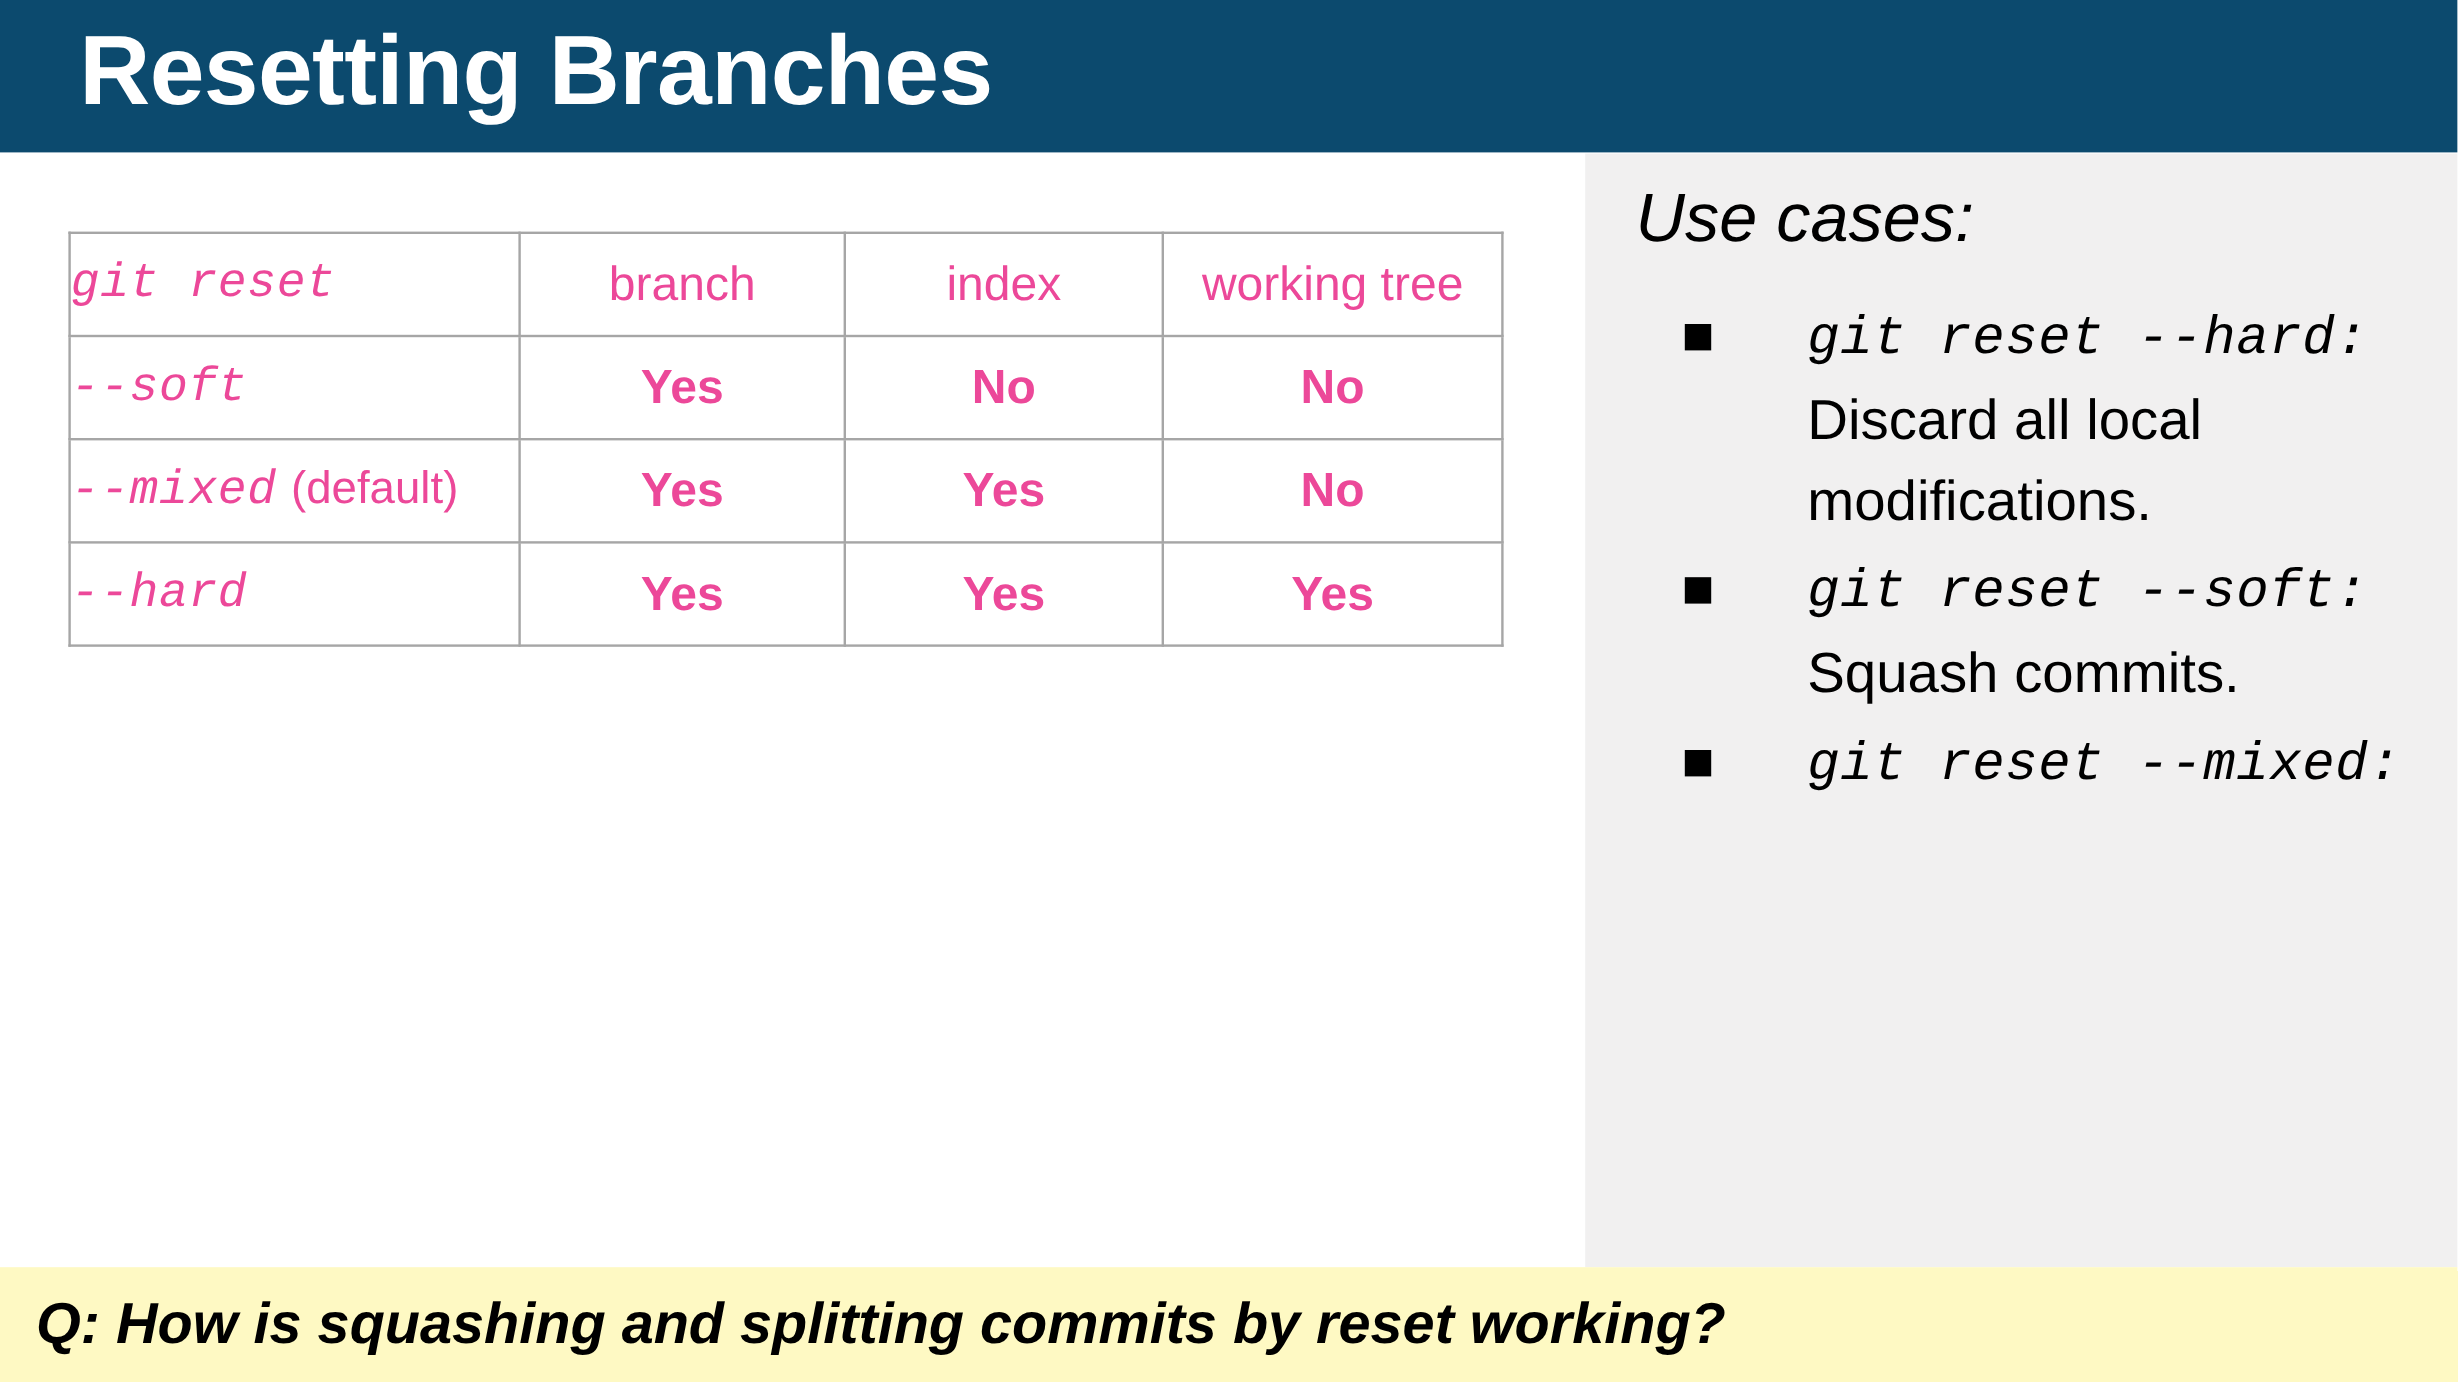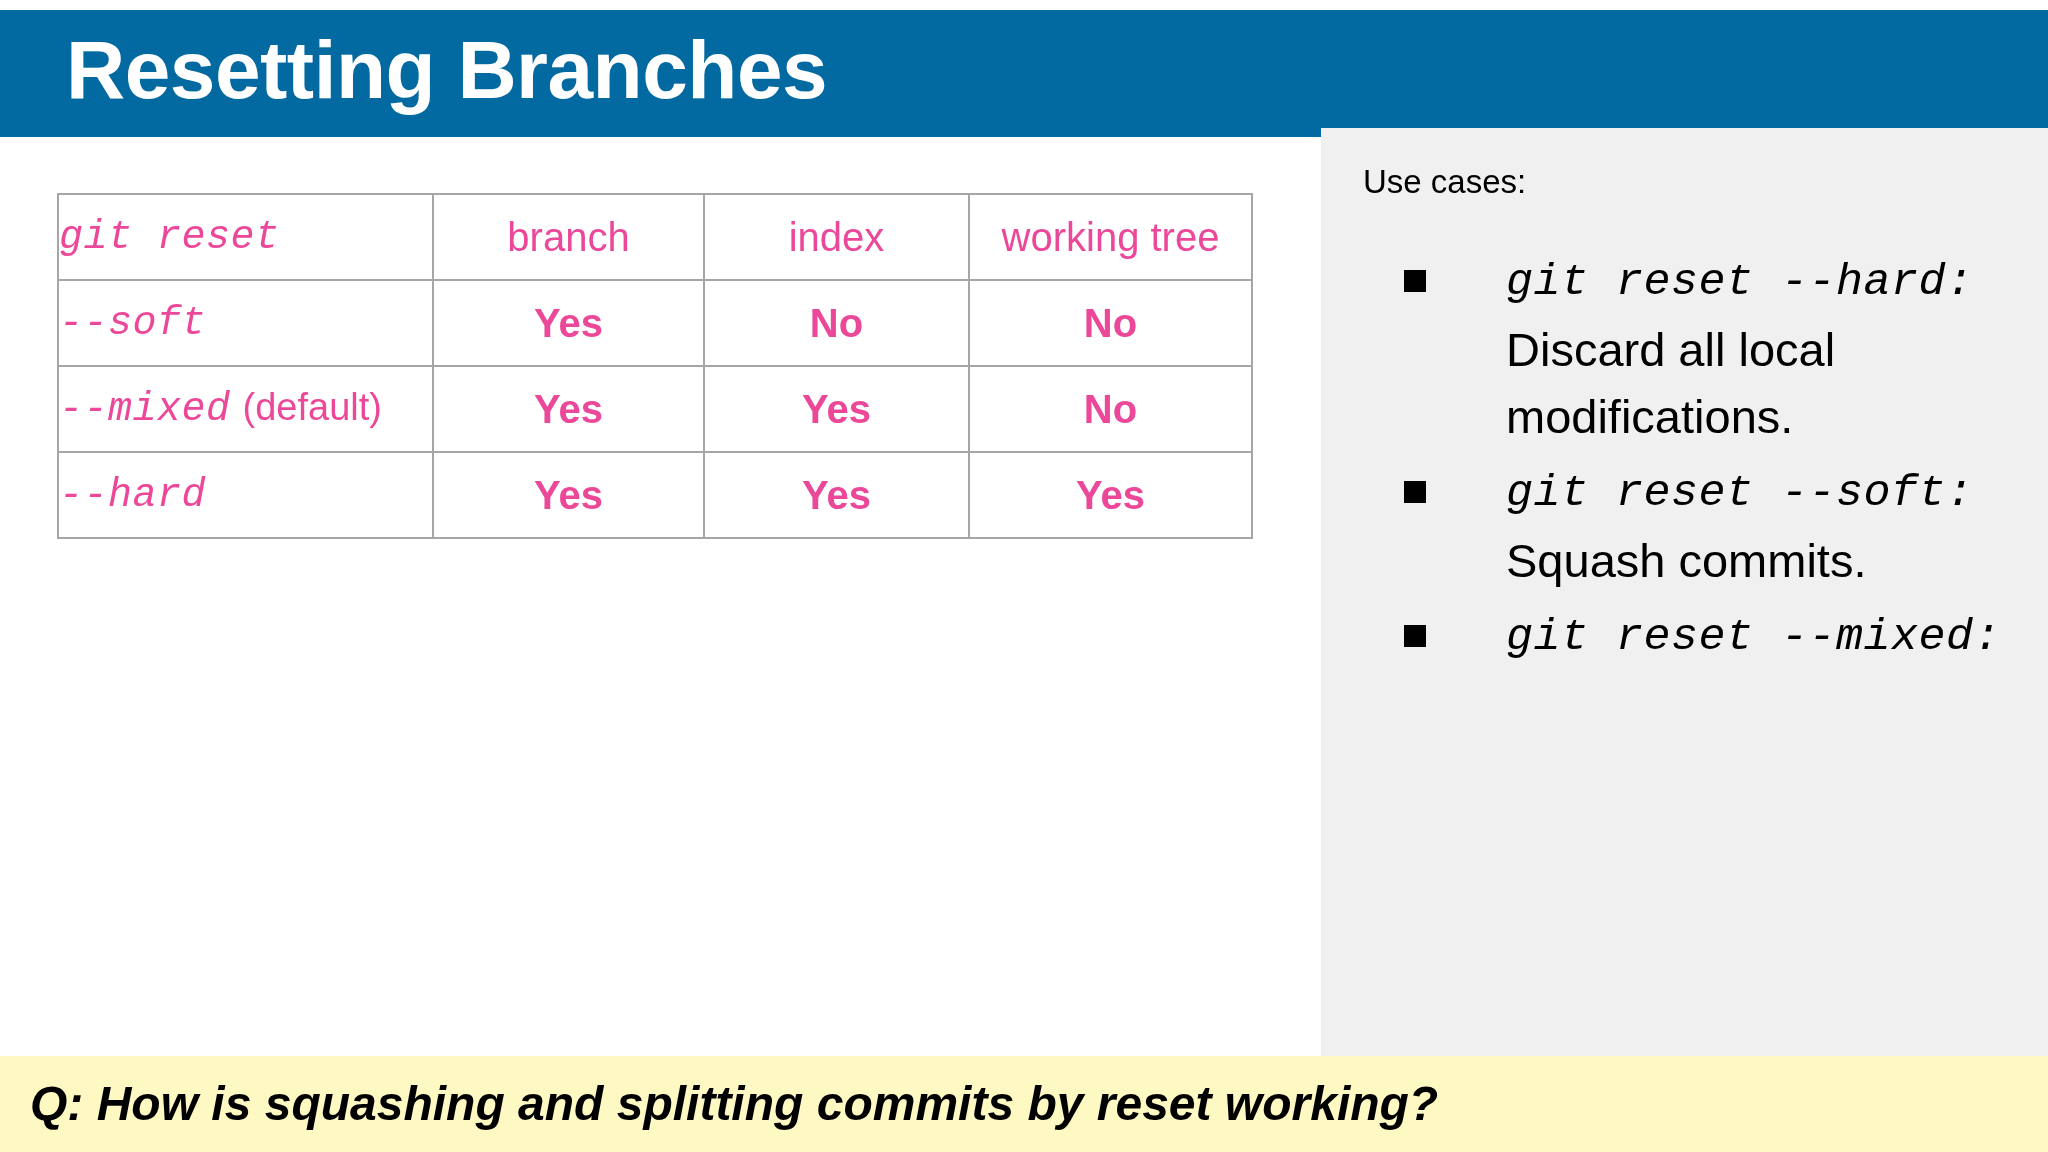--- a/index.html
+++ b/index.html
@@ -13,24 +13,24 @@
     position: relative;
     overflow: hidden;
     font-family: "Liberation Sans", sans-serif;
     -webkit-font-smoothing: antialiased;
   }
 
   
   .title-bar {
     position: absolute;
     left: 0;
-    top: 10px;
+    top: 0;
     width: 2048px;
     height: 127px;
-    background: #0369a1;
+    background: #0c4a6e;
   }
   .title-text {
     position: absolute;
     left: 66px;
     top: 5px;
     font-size: 82px;
     font-weight: bold;
     color: #ffffff;
     letter-spacing: -0.5px;
     line-height: 110px;
@@ -43,24 +43,25 @@
     left: 1321px;
     top: 128px;
     width: 727px;
     height: 928px;
     background: #f1f0f0;
   }
   .side-title {
     position: absolute;
     left: 42px;
     top: 23px;
-    font-size: 33px;
+    font-size: 57px;
     color: #000000;
     line-height: 62px;
     white-space: nowrap;
+    font-style: italic;
   }
   .bullet-list {
     position: absolute;
     left: 0;
     top: 116px;
     width: 727px;
     padding-left: 39px;
   }
   .bullet-item {
     position: relative;

